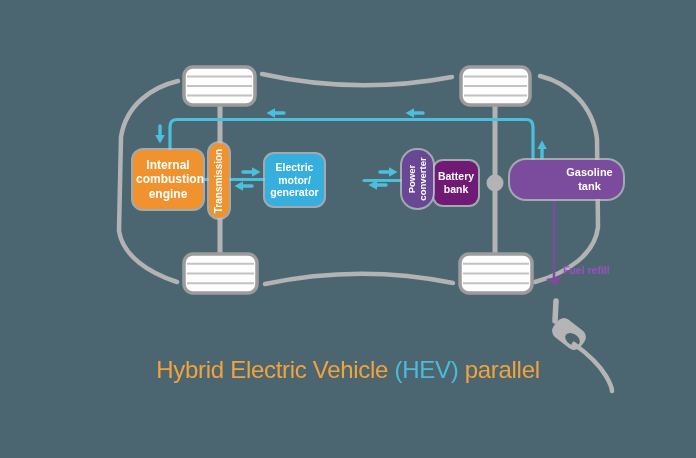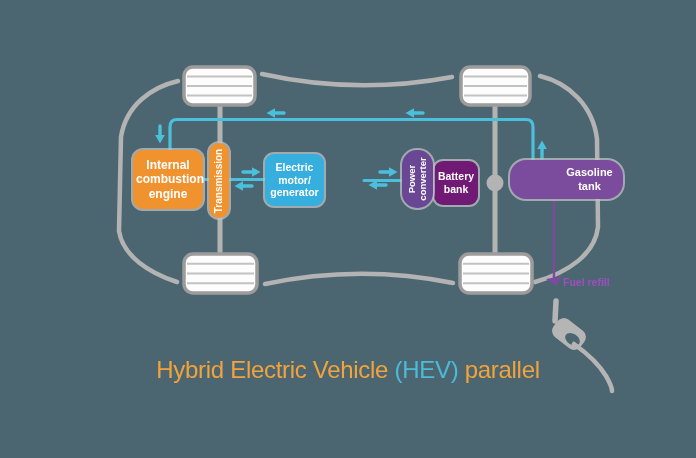--- a/index.html
+++ b/index.html
@@ -27,21 +27,21 @@
   .b-emg span{width:54px;}
   .b-md{left:326px;top:157px;width:37px;height:47px;border-radius:9px;background:#F9B43A;font-size:10.5px;}
   .b-md span{width:32px;}
   .b-pc{left:402px;top:150px;width:31px;height:58px;border-radius:15px;background:#6A4795;}
   .b-pc .vlabel{font-size:9.5px;width:56px;}
   .b-batt{left:434px;top:161px;width:44px;height:44px;border-radius:9px;background:#701a75;font-size:10.5px;}
   .b-batt span{width:40px;}
   .b-tank{left:510px;top:160px;width:67px;height:39px;border-radius:16px;background:#7B4C9E;font-size:11px;padding-left:46px;}
   .b-tank span{width:52px;}
   .fuel-refill{
-    position:absolute;left:563px;top:276px;width:80px;
+    position:absolute;left:563px;top:264px;width:80px;
     color:#9D4EC2;font-size:10.5px;font-weight:bold;
   }
   .title{
     position:absolute;left:0;top:356px;width:696px;text-align:center;
     font-size:24px;font-weight:normal;letter-spacing:-0.3px;white-space:nowrap;
   }
   .t-orange{color:#F2A33C;}
   .t-cyan{color:#4CBBDB;}
 </style>
 </head>

